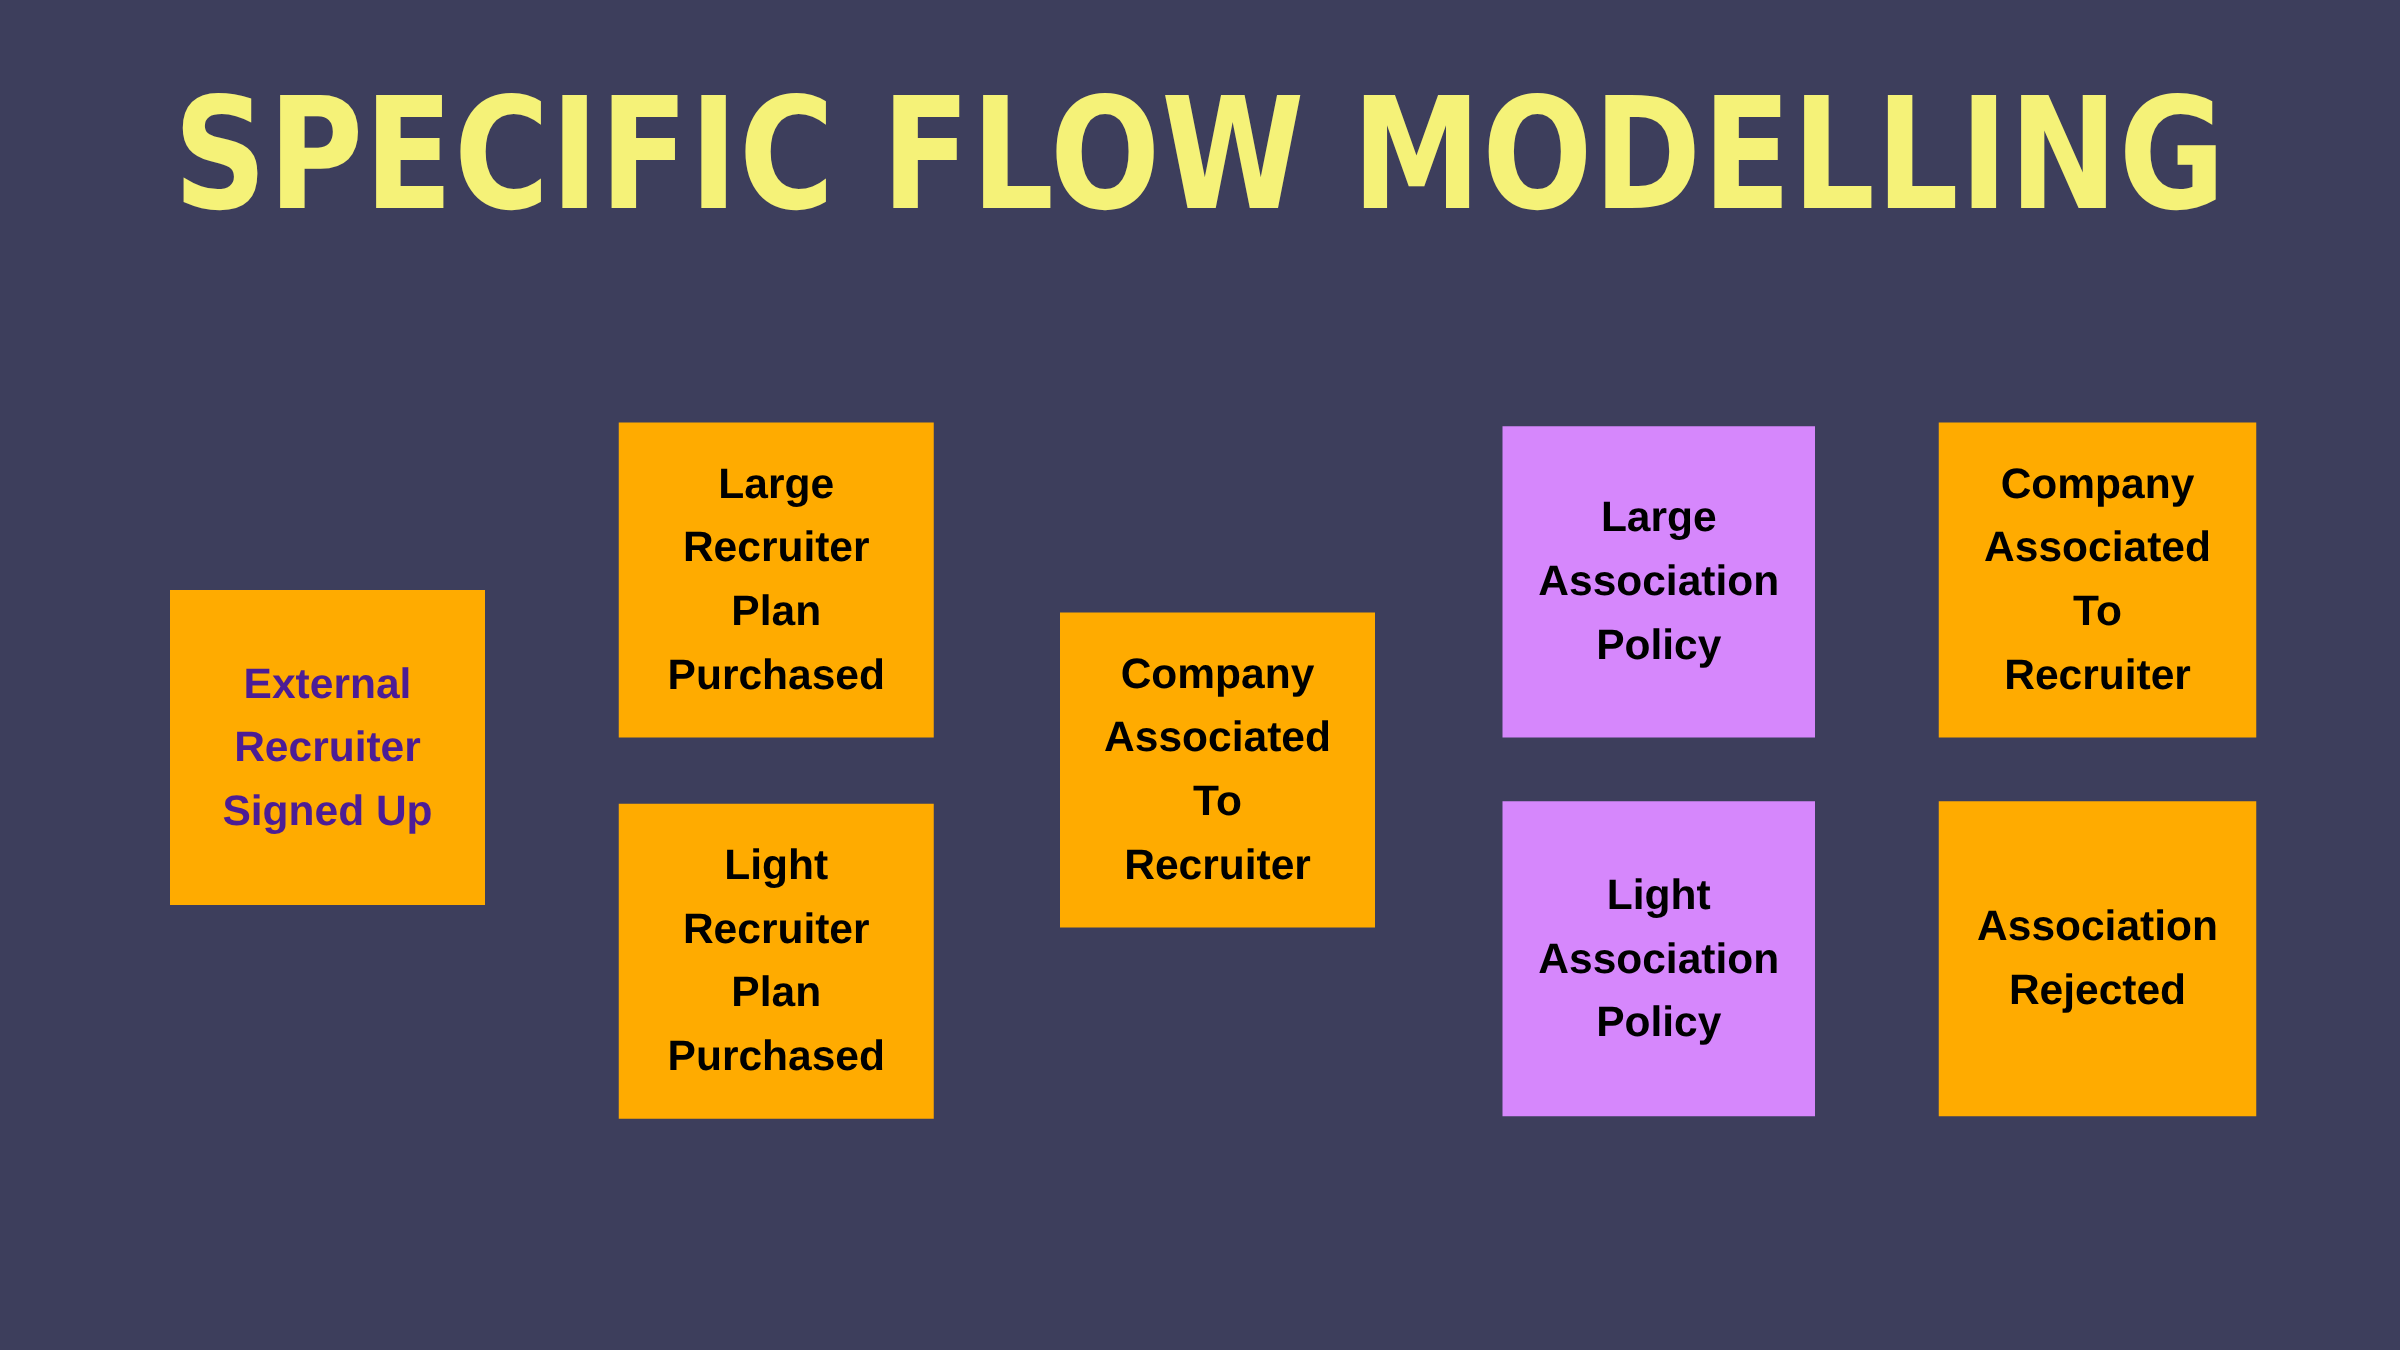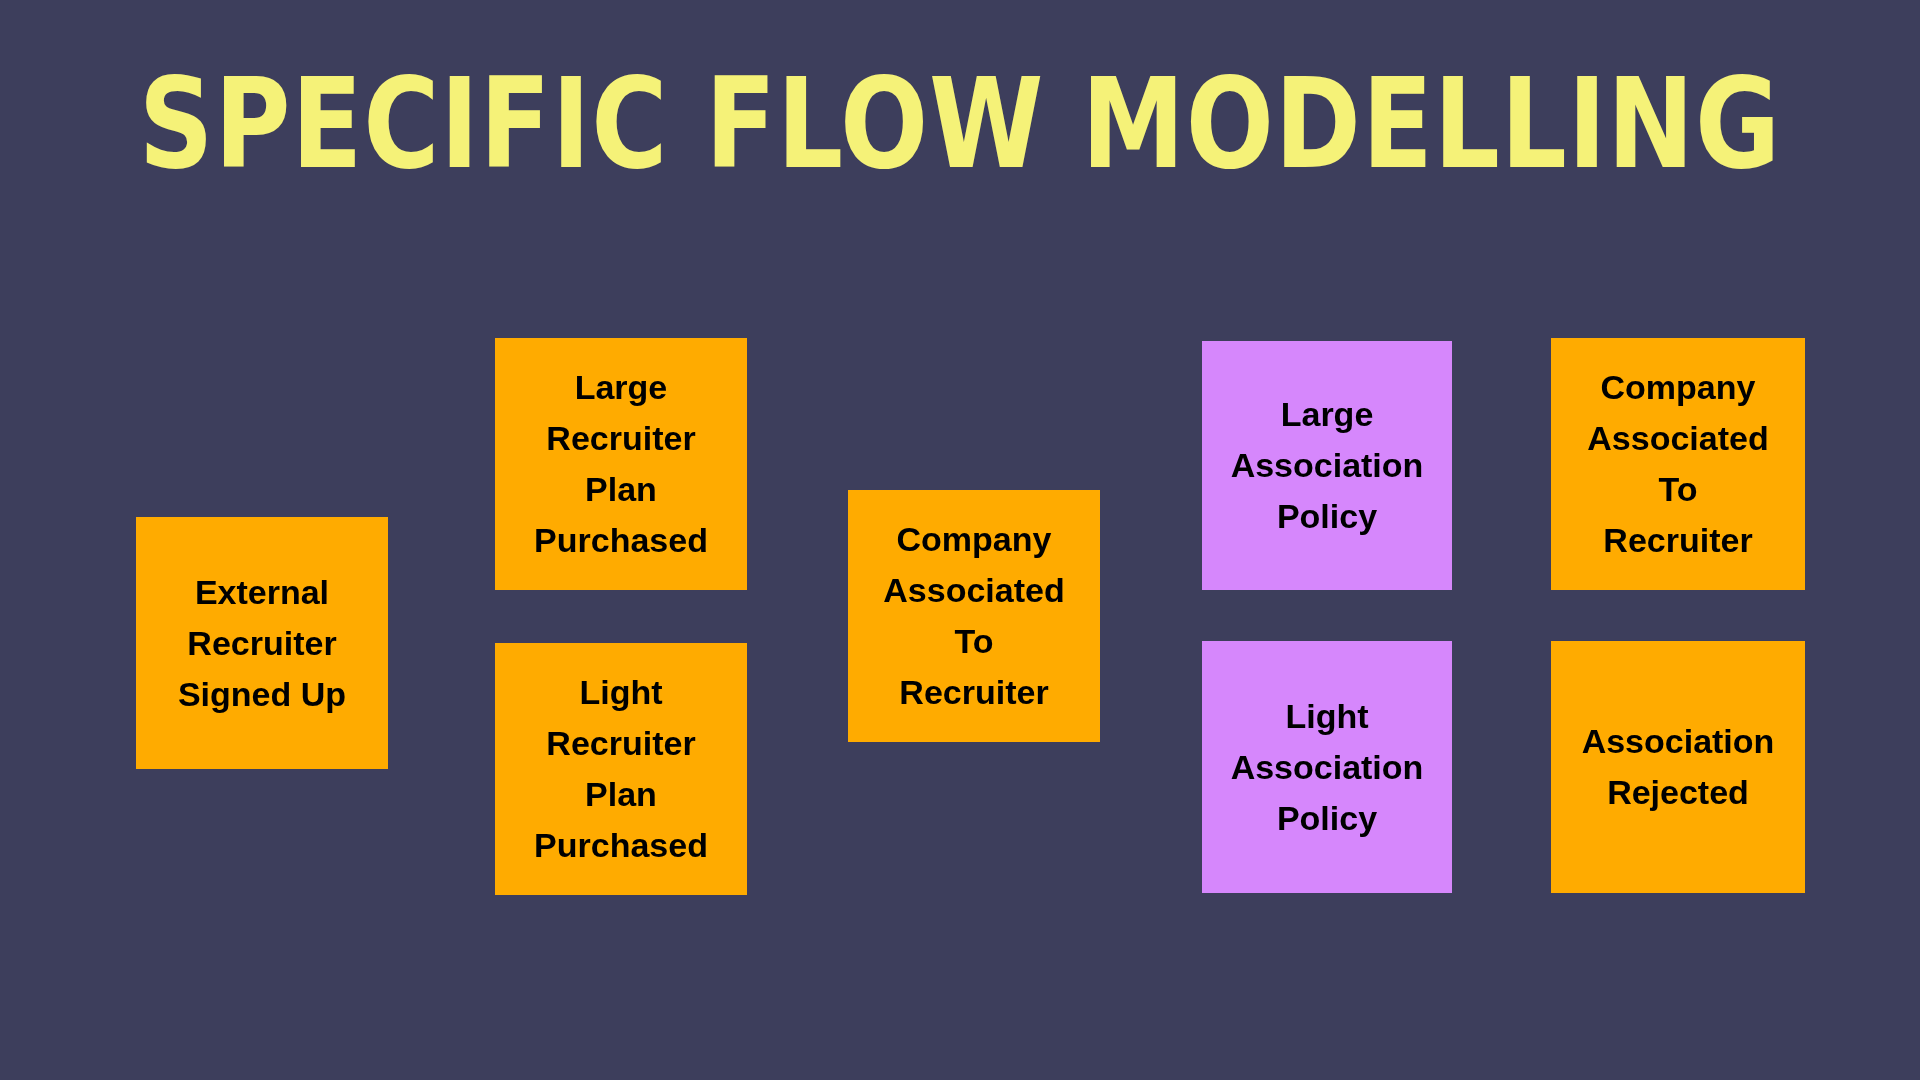--- a/index.html
+++ b/index.html
@@ -53,21 +53,21 @@
   .node.purple { background: #d687fc; }
 </style>
 </head>
 <body style="background: rgb(61, 62, 92);">
 
 <div id="slide" style="background: rgb(61, 62, 92);">
 
   <div id="slide-title" style="color: rgb(245, 242, 120);">SPECIFIC FLOW MODELLING</div>
 
   <div id="nodes-layer">
-      <div class="node orange" style="left: 136px; top: 517px; width: 252px; height: 252px; background: rgb(255, 171, 0); color: #000000;"><span>External
+      <div class="node orange" style="left: 136px; top: 472px; width: 252px; height: 252px; background: rgb(255, 171, 0); color: #4c1d95;"><span>External
 Recruiter
 Signed Up</span></div>
       <div class="node orange" style="left: 495px; top: 338px; width: 252px; height: 252px; background: rgb(255, 171, 0); color: rgb(0, 0, 0);"><span>Large
 Recruiter
 Plan
 Purchased</span></div>
       <div class="node orange" style="left: 495px; top: 643px; width: 252px; height: 252px; background: rgb(255, 171, 0); color: rgb(0, 0, 0);"><span>Light
 Recruiter
 Plan
 Purchased</span></div>

